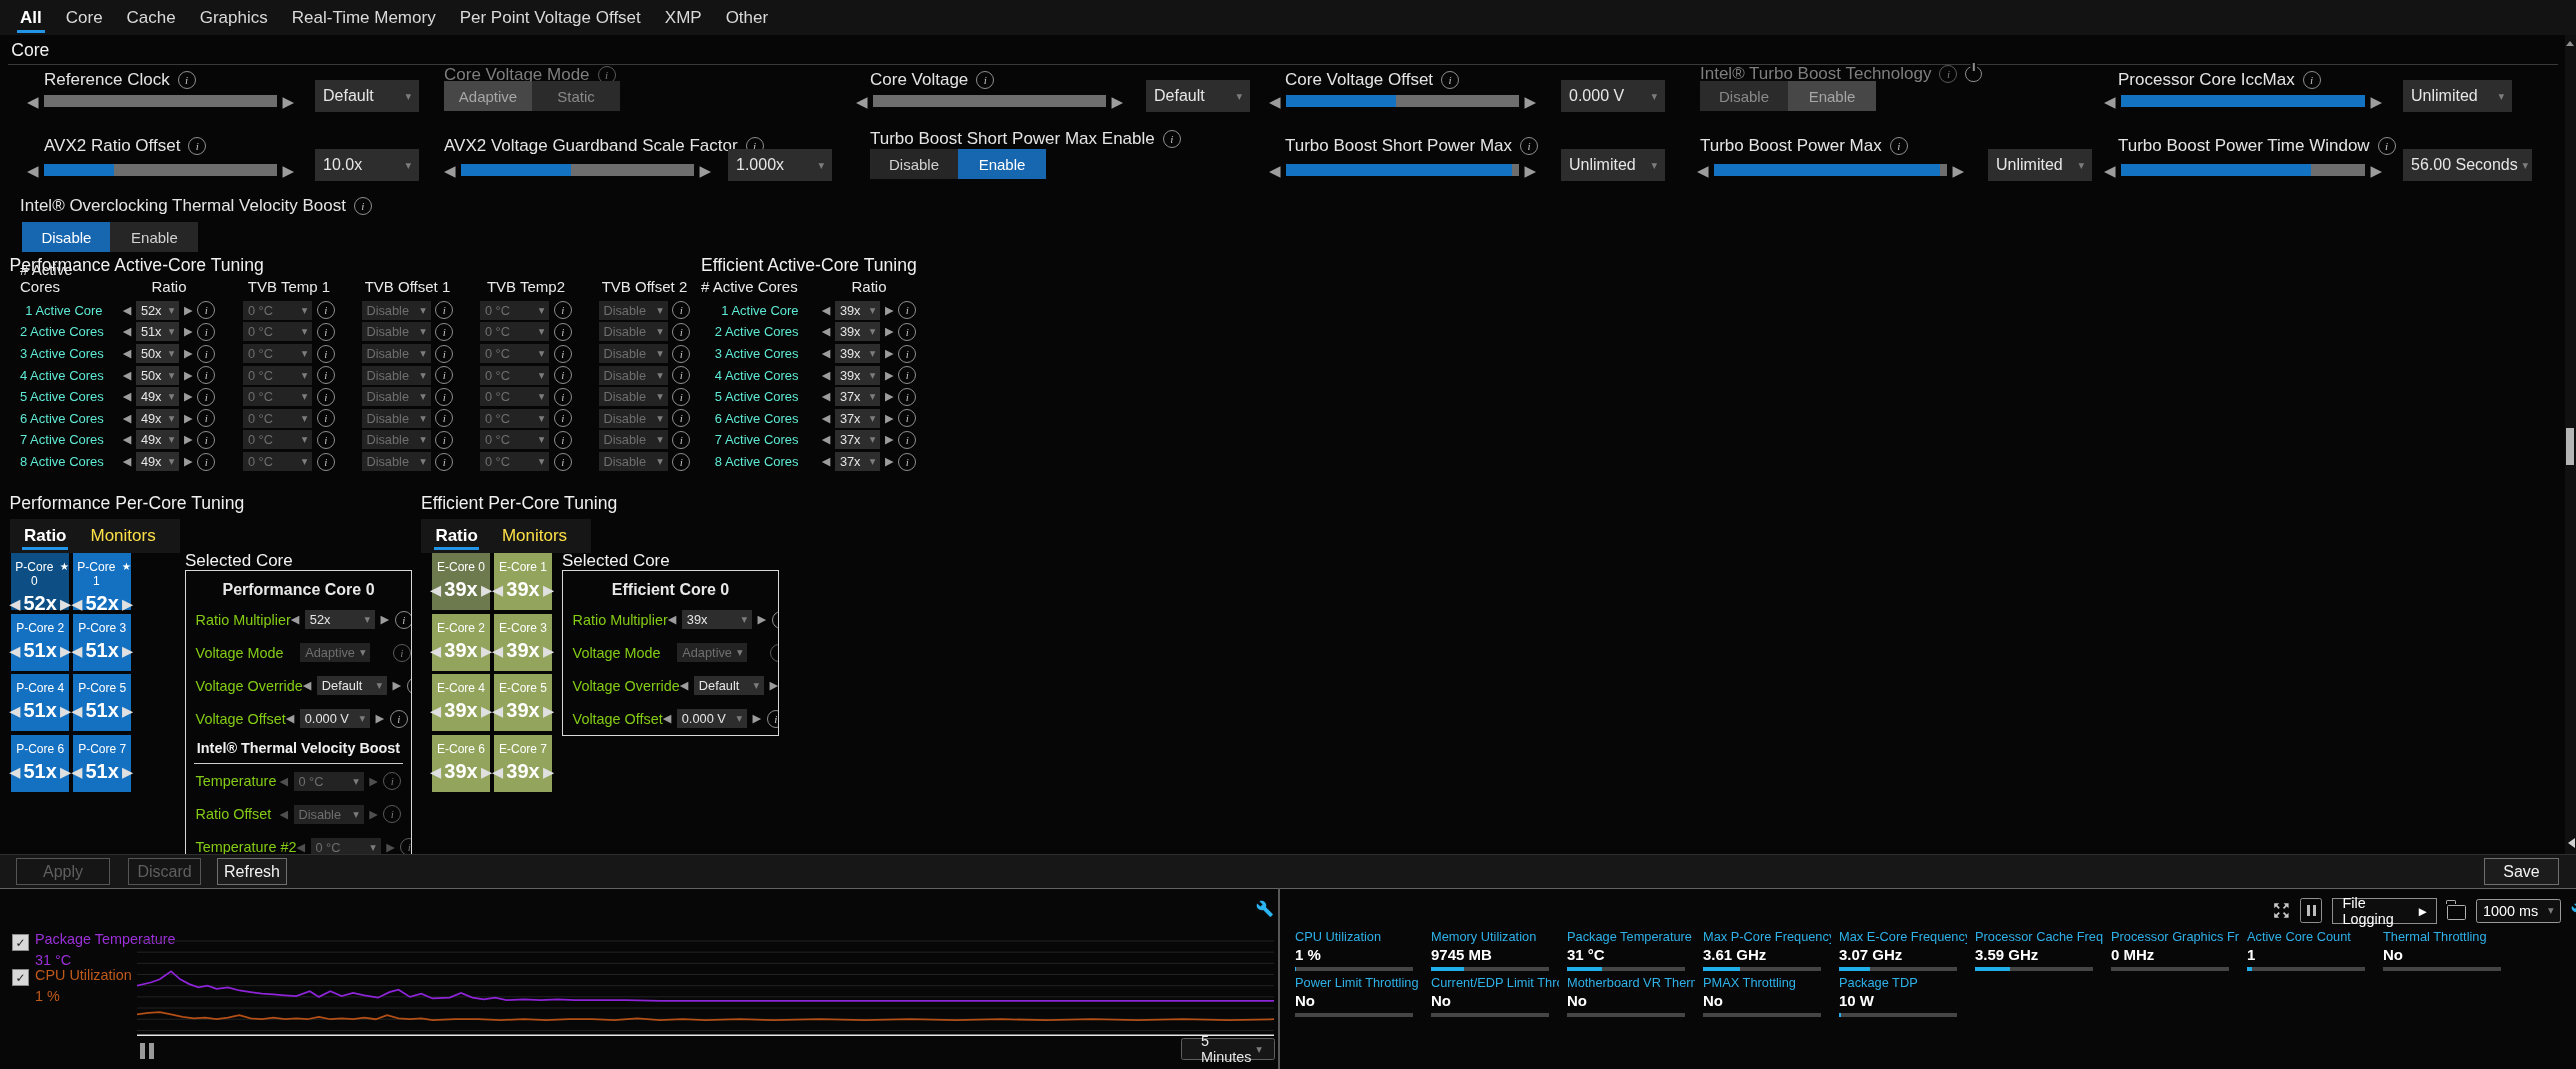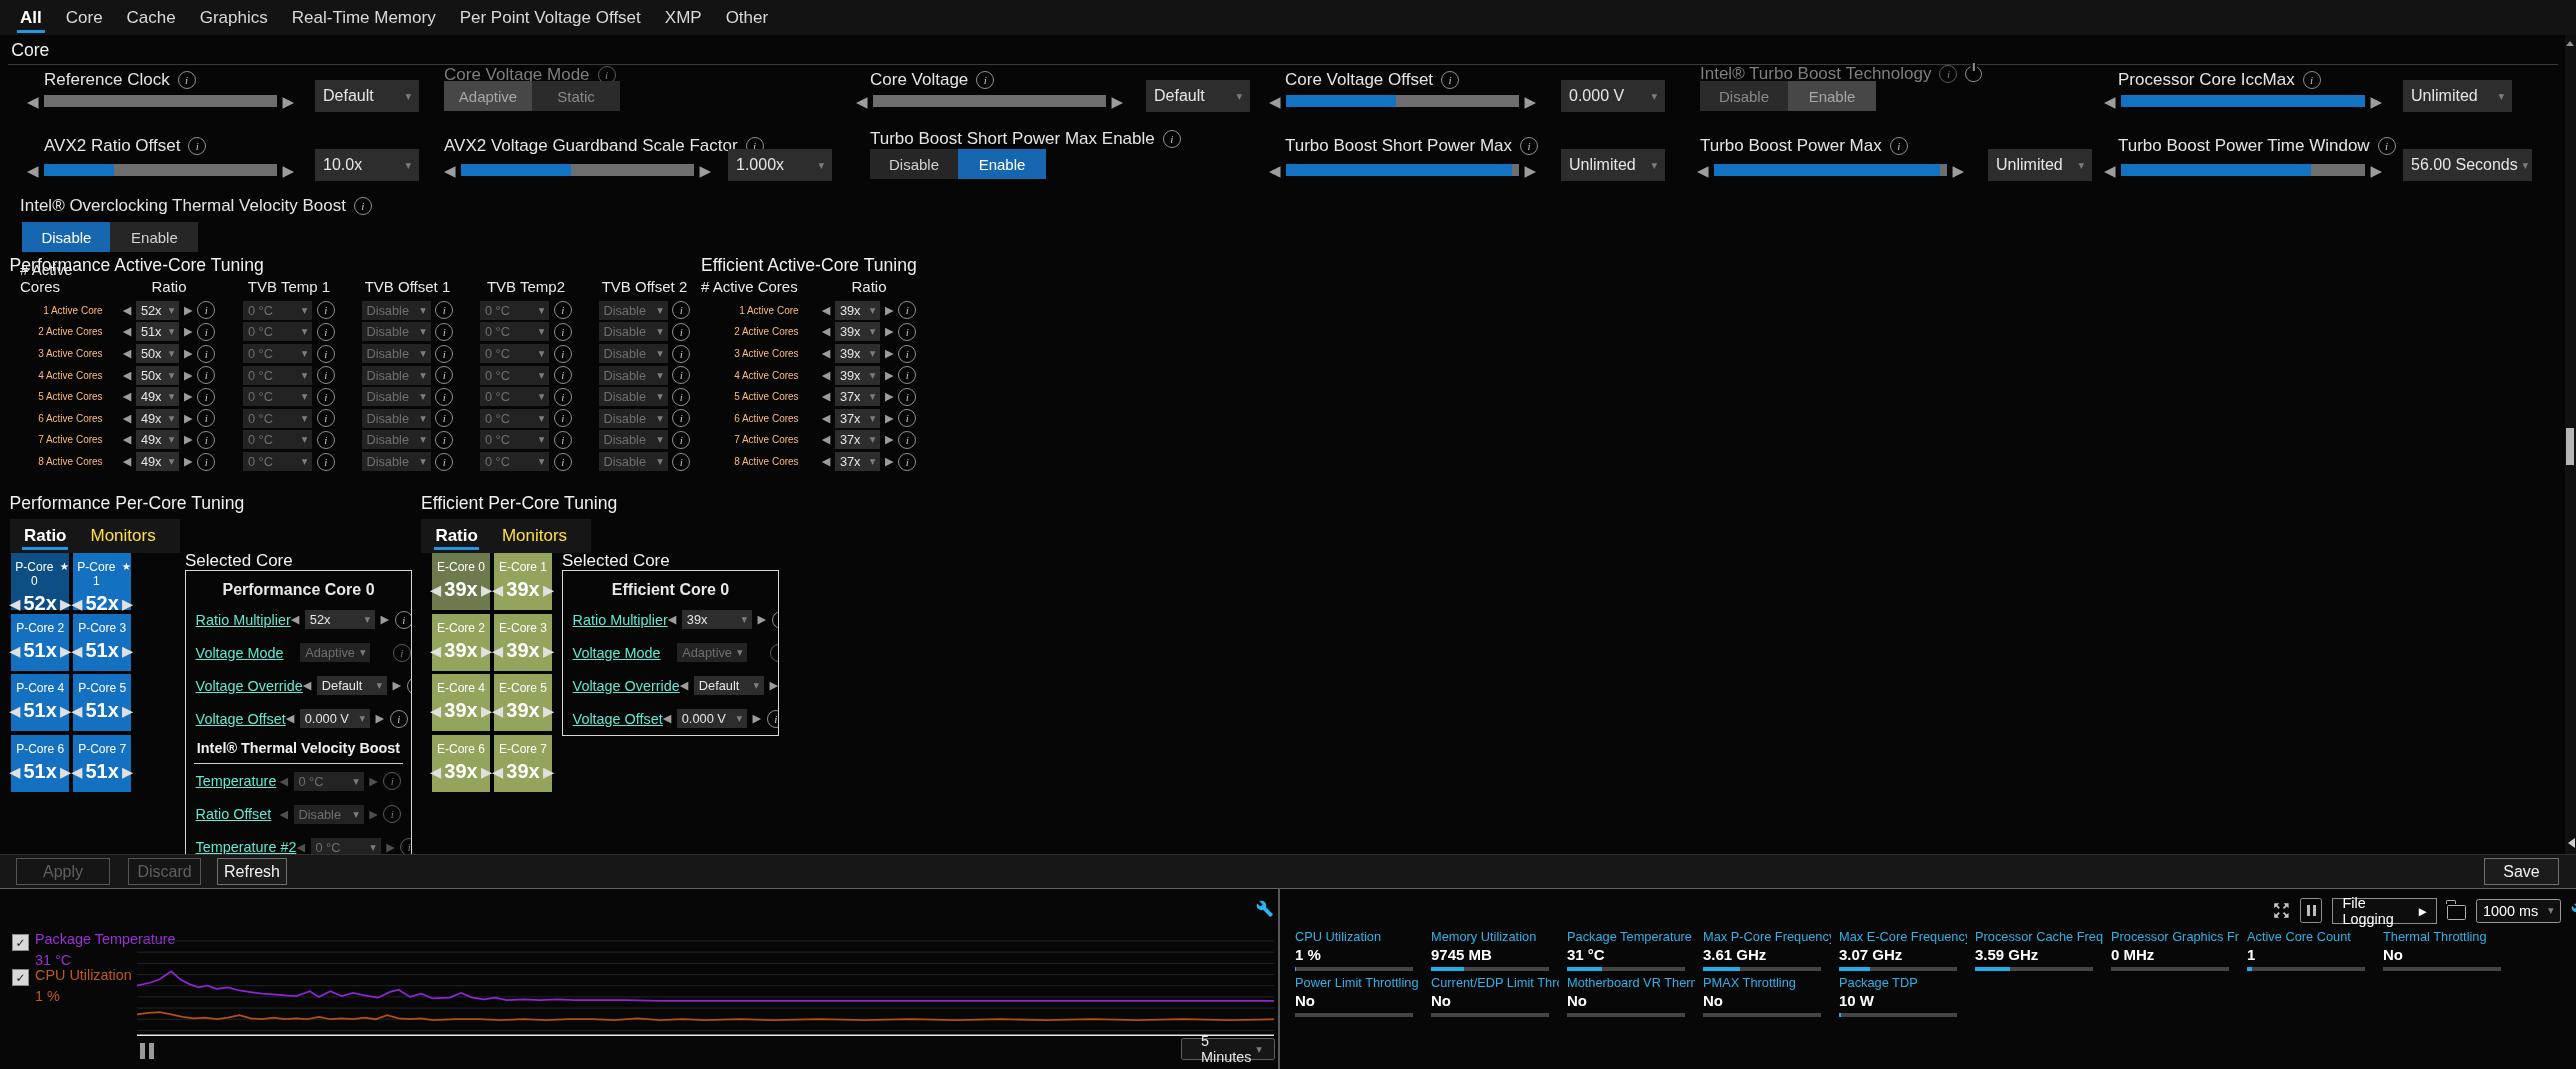--- a/index.html
+++ b/index.html
@@ -37,21 +37,21 @@
   .toggle .seg.on{background:#1666b0;color:#fff;}
   .toggle.dim .seg{background:#2b2b2b;color:#8a8a8a;}
   .toggle.dim .seg.on{background:#474747;color:#a6a6a6;}
   
   .act-title{position:absolute;font-size:17.6px;color:#f0f0f0;}
   .act-grid{position:absolute;display:grid;align-items:center;}
   #perf-act-grid{left:20px;top:278px;grid-template-columns:89px 120px 120px 117px 120px 117px;grid-auto-rows:21.6px;}
   #eff-act-grid{left:701px;top:278px;grid-template-columns:104px 128px;grid-auto-rows:21.6px;}
   .th{font-size:15px;color:#e8e8e8;text-align:center;align-self:end;padding-bottom:4.8px;}
   .th.c0{text-align:left;}
-  .rowlabel{font-size:10px;text-align:right;padding-right:6.4px;color:#fdba74;white-space:nowrap;}
+  .rowlabel{font-size:13px;text-align:right;padding-right:6.4px;color:#5eead4;white-space:nowrap;}
   .cell{display:flex;align-items:center;justify-content:center;gap:4.8px;}
   .arr{color:#9c9c9c;font-size:11.2px;cursor:pointer;}
   .arr.dim{color:#4f4f4f;}
   .arr-space{width:11.2px;}
   
   .tabbox{position:absolute;width:156px;height:34px;background:#161616;display:flex;align-items:center;padding-left:14.4px;gap:24px;}
   .tabbox .t{font-size:17px;color:#fde047;position:relative;height:100%;display:flex;align-items:center;cursor:pointer;}
   .tabbox .t.on{color:#fff;font-weight:bold;}
   .tabbox .t.on::after{content:'';position:absolute;left:-1.6px;right:-1.6px;bottom:3.2px;height:3.2px;background:#2395e6;}
   .tiles{position:absolute;}
@@ -62,21 +62,21 @@
   .tile.e.selected{background:#6d7a4e;}
   .tile-label{font-size:12px;text-align:center;margin-top:7.2px;display:flex;justify-content:center;gap:2.4px;}
   .star{font-size:10.4px;}
   .tile-ratio{display:flex;align-items:center;justify-content:center;gap:3.2px;margin-top:4px;font-size:20px;font-weight:bold;}
   .tarr{font-size:14.4px;color:#e0e0e0;font-weight:normal;cursor:pointer;}
   .sel-label{position:absolute;font-size:17px;color:#f2f2f2;}
   .panel{position:absolute;border:1.6px solid #d8d8d8;background:#060606;box-sizing:border-box;overflow:hidden;}
   .panel-title{text-align:center;font-size:16px;font-weight:bold;margin-top:9.6px;}
   .p-rows{margin-top:4.8px;}
   .p-row{display:flex;align-items:center;height:33px;padding:0 9.6px;}
-  .p-label{flex:1;font-size:14.4px;color:#5eead4;white-space:nowrap;text-decoration:underline;}
+  .p-label{flex:1;font-size:14.4px;color:#84cc16;white-space:nowrap;}
   .p-ctl{display:flex;align-items:center;gap:5.6px;}
   .p-divider{margin-top:4.8px;}
   .p-div-label{text-align:center;font-size:14.4px;font-weight:bold;color:#efefef;}
   .p-div-line{height:0.8px;background:#cfcfcf;margin:6.4px 8px 1.6px;}
   
   .footer{position:absolute;left:0;right:0;top:854px;height:34px;background:#171717;border-top:1.6px solid #2f2f2f;}
   .btn{position:absolute;top:3.2px;height:27px;border:0.8px solid #6f6f6f;background:#1c1c1c;color:#f2f2f2;font-size:16px;
        display:flex;align-items:center;justify-content:center;cursor:pointer;box-sizing:border-box;}
   .btn.dim{color:#5f5f5f;border-color:#555;background:#151515;}
   

